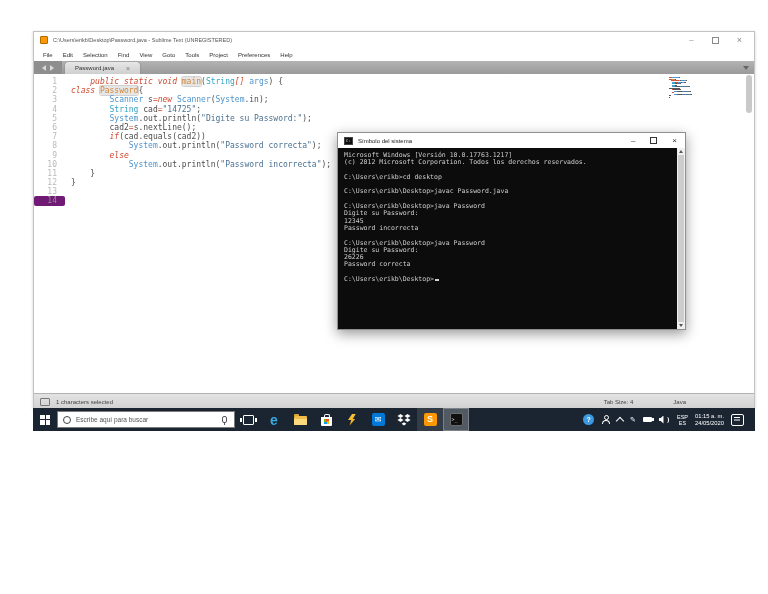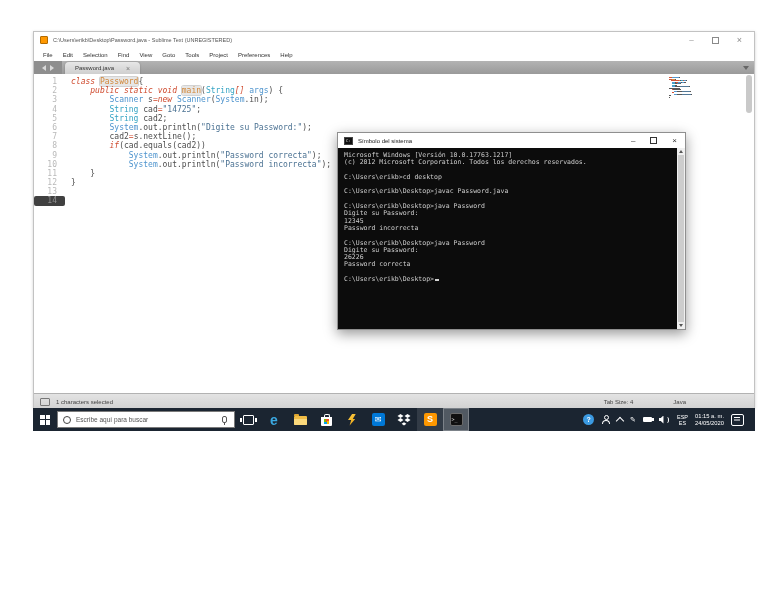--- a/index.html
+++ b/index.html
@@ -27,21 +27,21 @@
   .tab{height:12px;margin-left:3px;background:linear-gradient(#e7e7e7,#cfcfcf);border-radius:4px 4px 0 0;
        display:flex;align-items:center;gap:12px;padding:0 10px;font-size:6px;color:#333;box-shadow:0 0 2px rgba(0,0,0,.25);}
   .tab-close{color:#777;font-size:7px;}
   .tab-overflow{margin-left:auto;margin-right:5px;align-self:center;width:0;height:0;
        border-left:3px solid transparent;border-right:3px solid transparent;border-top:4px solid #666;}
 
   .editor{position:relative;height:319px;display:flex;background:#fff;overflow:hidden;}
   .gutter{width:31px;flex:none;padding-top:3px;}
   .ln{height:9.2px;line-height:9.2px;text-align:right;padding-right:8px;color:#b9b9b9;
       font-family:"DejaVu Sans Mono",monospace;font-size:8px;}
-  .ln.cur{background:#404040;border-radius:2px;color:#8f8f8f;}
+  .ln.cur{background:#701a75;border-radius:2px;color:#8f8f8f;}
   .code{padding-top:3px;padding-left:6px;font-family:"DejaVu Sans Mono",monospace;font-size:8px;line-height:9.2px;}
   .crow{height:9.2px;white-space:pre;}
   .c-kw{color:#cf4a2e;font-style:italic;}
   .c-op{color:#cf4a2e;}
   .c-type{color:#4e94ce;}
   .c-stype{color:#35a4c4;}
   .c-param{color:#4e94ce;}
   .c-ent{color:#d2883a;}
   .c-str{color:#4a7192;}
   .c-pl{color:#4d4d4d;}
@@ -178,29 +178,29 @@
           <div class="ln">7</div>
           <div class="ln">8</div>
           <div class="ln">9</div>
           <div class="ln">10</div>
           <div class="ln">11</div>
           <div class="ln">12</div>
           <div class="ln">13</div>
           <div class="ln cur">14</div>
         </div>
       <div class="code">
+          <div class="crow"><span class="c-pl">    </span><span class="c-kw">public static void </span><span class="c-ent hl">main</span><span class="c-pl">(</span><span class="c-stype">String</span><span class="c-kw">[]</span><span class="c-pl"> </span><span class="c-param">args</span><span class="c-pl">) {</span></div>
           <div class="crow"><span class="c-kw">class </span><span class="c-ent hl">Password</span><span class="c-pl">{</span></div>
-          <div class="crow"><span class="c-pl">    </span><span class="c-kw">public static void </span><span class="c-ent hl">main</span><span class="c-pl">(</span><span class="c-stype">String</span><span class="c-kw">[]</span><span class="c-pl"> </span><span class="c-param">args</span><span class="c-pl">) {</span></div>
           <div class="crow"><span class="c-pl">        </span><span class="c-type">Scanner</span><span class="c-pl"> s</span><span class="c-op">=</span><span class="c-kw">new</span><span class="c-pl"> </span><span class="c-type">Scanner</span><span class="c-pl">(</span><span class="c-type">System</span><span class="c-pl">.in</span><span class="c-pl">);</span></div>
           <div class="crow"><span class="c-pl">        </span><span class="c-stype">String</span><span class="c-pl"> cad</span><span class="c-op">=</span><span class="c-str">"14725"</span><span class="c-pl">;</span></div>
-          <div class="crow"><span class="c-pl">        </span><span class="c-stype">String</span><span class="c-pl"> cad2;</span></div>
           <div class="crow"><span class="c-pl">        </span><span class="c-type">System</span><span class="c-pl">.out.println(</span><span class="c-str">"Digite su Password:"</span><span class="c-pl">);</span></div>
           <div class="crow"><span class="c-pl">        cad2</span><span class="c-op">=</span><span class="c-pl">s.nextLine();</span></div>
           <div class="crow"><span class="c-pl">        </span><span class="c-kw">if</span><span class="c-pl">(cad.equals(cad2))</span></div>
           <div class="crow"><span class="c-pl">            </span><span class="c-type">System</span><span class="c-pl">.out.println(</span><span class="c-str">"Password correcta"</span><span class="c-pl">);</span></div>
+          <div class="crow"><span class="c-pl">        </span><span class="c-kw">else</span></div>
           <div class="crow"><span class="c-pl">            </span><span class="c-type">System</span><span class="c-pl">.out.println(</span><span class="c-str">"Password incorrecta"</span><span class="c-pl">);</span></div>
           <div class="crow"><span class="c-pl">    }</span></div>
           <div class="crow"><span class="c-pl">}</span></div>
         </div>
       <div class="minimap">
           <div class="mrow"><span class="m c-kw" style="width: 2.94px;"></span><span class="m c-type" style="width: 7.14px;"></span><span class="m c-pl" style="width: 0.42px;"></span></div>
           <div class="mrow"><span class="m c-kw" style="width: 2.52px;"></span><span class="m c-ent" style="width: 3.36px;"></span><span class="m c-pl" style="width: 0.42px;"></span></div>
           <div class="mrow"><span class="m c-pl" style="width: 1.68px; background: transparent;"></span><span class="m c-kw" style="width: 7.98px;"></span><span class="m c-ent" style="width: 1.68px;"></span><span class="m c-pl" style="width: 0.42px;"></span><span class="m c-stype" style="width: 2.52px;"></span><span class="m c-kw" style="width: 0.84px;"></span><span class="m c-pl" style="width: 0.42px; background: transparent;"></span><span class="m c-param" style="width: 1.68px;"></span><span class="m c-pl" style="width: 1.26px;"></span></div>
           <div class="mrow"><span class="m c-pl" style="width: 3.36px; background: transparent;"></span><span class="m c-type" style="width: 2.94px;"></span><span class="m c-pl" style="width: 0.84px;"></span><span class="m c-op" style="width: 0.42px;"></span><span class="m c-kw" style="width: 1.26px;"></span><span class="m c-pl" style="width: 0.42px; background: transparent;"></span><span class="m c-type" style="width: 2.94px;"></span><span class="m c-pl" style="width: 0.42px;"></span><span class="m c-type" style="width: 2.52px;"></span><span class="m c-pl" style="width: 1.26px;"></span><span class="m c-pl" style="width: 0.84px;"></span></div>
           <div class="mrow"><span class="m c-pl" style="width: 3.36px; background: transparent;"></span><span class="m c-stype" style="width: 2.52px;"></span><span class="m c-pl" style="width: 1.68px;"></span><span class="m c-op" style="width: 0.42px;"></span><span class="m c-str" style="width: 2.94px;"></span><span class="m c-pl" style="width: 0.42px;"></span></div>

